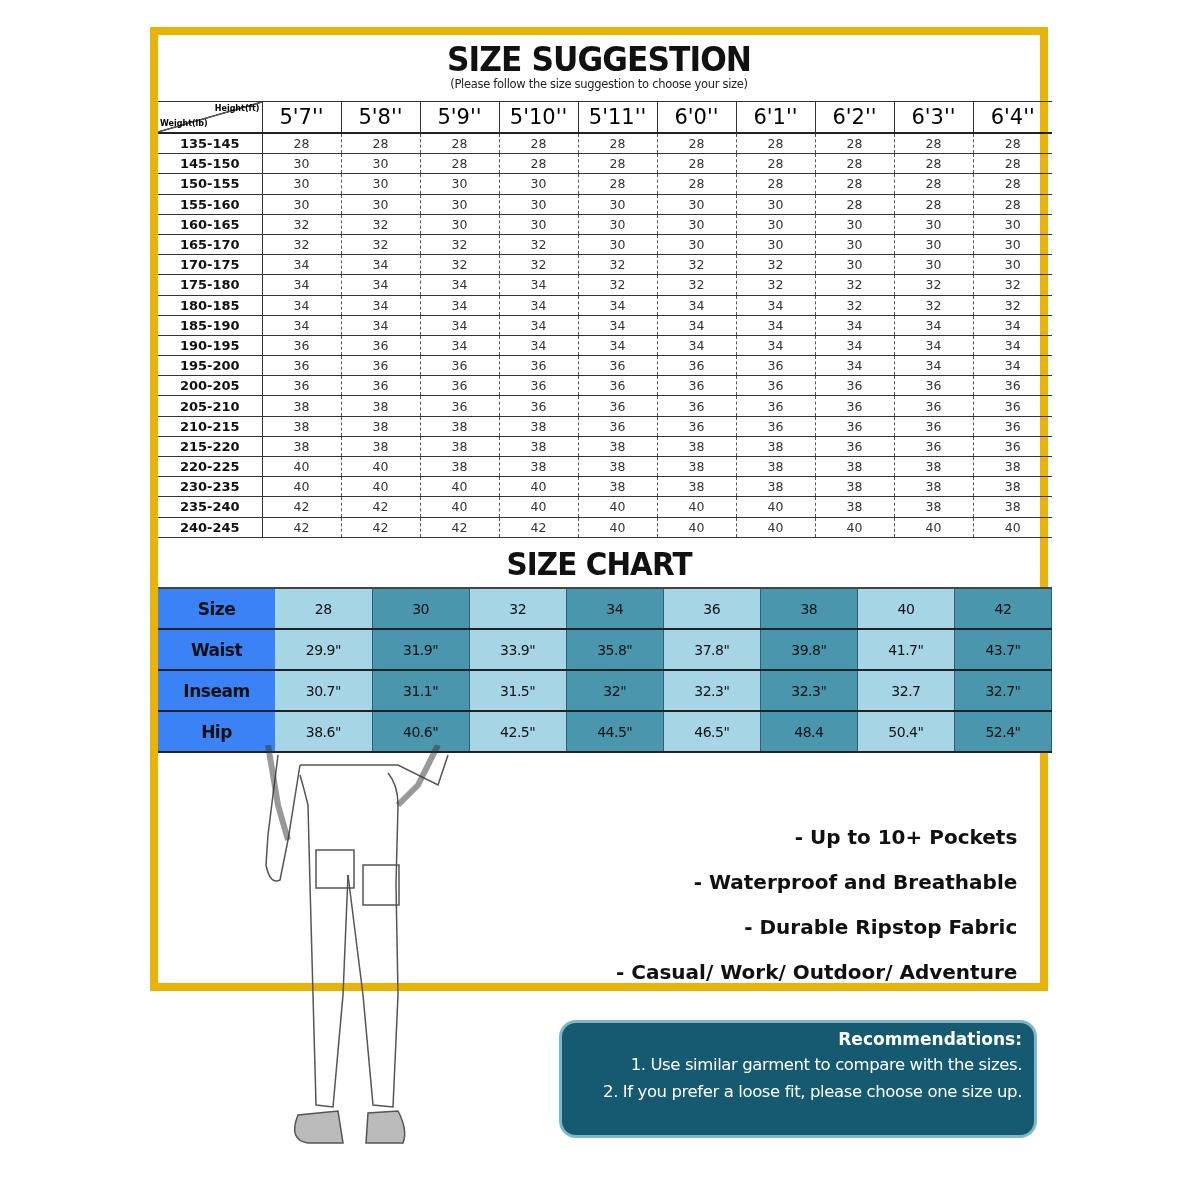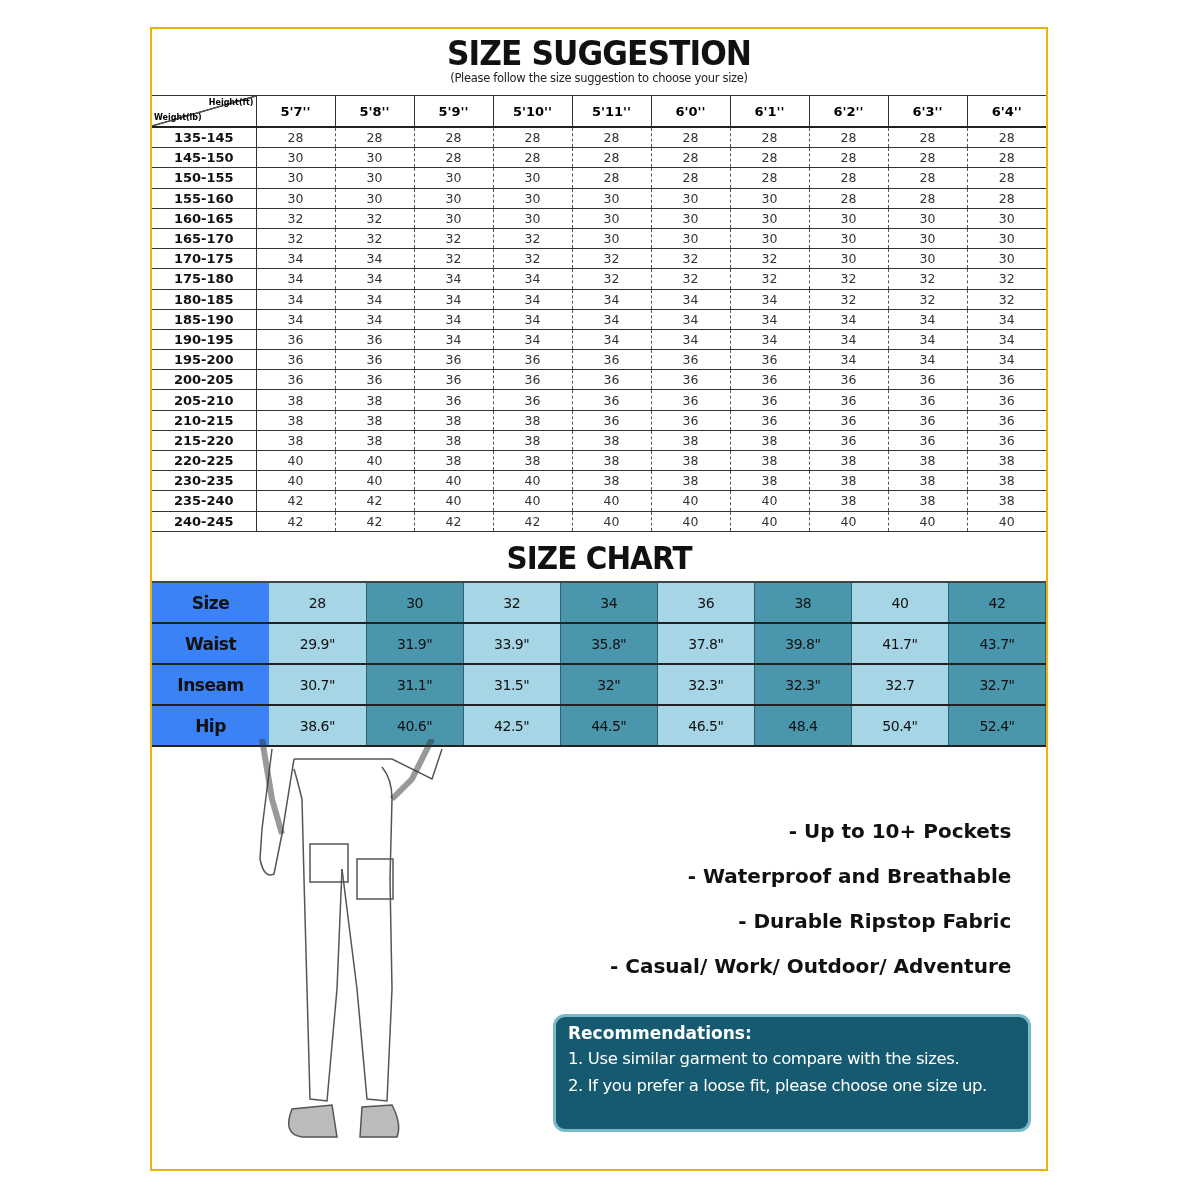--- a/index.html
+++ b/index.html
@@ -1,43 +1,43 @@
 <!DOCTYPE html>
 <html><head>
 <meta charset="utf-8">
 <style>
   html,body{margin:0;padding:0;background:#ffffff;}
   body{width:1200px;height:1200px;position:relative;font-family:"DejaVu Sans",sans-serif;overflow:hidden;}
-  .frame{position:absolute;left:150px;top:27px;width:898px;height:1144px;border:2px solid #eab308;box-sizing:border-box;background:#fff;padding-left:32px;}
+  .frame{position:absolute;left:150px;top:27px;width:898px;height:964px;border:8px solid #eab308;box-sizing:border-box;background:#fff;padding-left:32px;}
   .title{position:absolute;left:0;right:0;top:4px;text-align:center;font-family:"DejaVu Sans",sans-serif;font-weight:bold;font-size:34px;letter-spacing:-1px;color:#111;transform:scaleX(0.92);}
   .subtitle{position:absolute;left:0;right:0;top:42px;text-align:center;font-size:11.5px;color:#222;letter-spacing:-0.3px;}
   table.sugg{position:absolute;left:0;top:66px;width:894px;border-collapse:collapse;table-layout:fixed;}
   table.sugg th, table.sugg td{border-right:1.5px dashed #555;border-bottom:1.5px solid #333;padding:0;text-align:center;}
   table.sugg th:last-child, table.sugg td:last-child{border-right:none;}
-  table.sugg thead th{height:30px;font-weight:bold;font-size:13px;border-top:1.5px solid #333;border-bottom:2px solid #222;border-right:1.5px solid #333;}
+  table.sugg thead th{height:30px;font-weight:normal;font-size:21px;border-top:1.5px solid #333;border-bottom:2px solid #222;border-right:1.5px solid #333;}
   table.sugg thead th.corner{position:relative;font-size:8px;font-weight:bold;}
   .corner .h{position:absolute;right:2px;top:2px;margin-left:21px;}
   .corner .w{position:absolute;left:2px;bottom:4px;}
   .corner .diag{position:absolute;left:0;top:0;width:100%;height:100%;background:linear-gradient(to bottom right,transparent 48%,#555 49%,#555 51%,transparent 52%);}
   table.sugg tbody td{height:19.2px;font-size:12.5px;color:#333;}
   table.sugg tbody td.wt{font-weight:bold;font-size:13px;color:#111;border-right:1.5px solid #333;}
   table.sugg col.c0{width:104px;}
   .chart-title{position:absolute;left:0;right:0;top:510px;text-align:center;font-weight:bold;font-size:32px;letter-spacing:-1px;color:#111;transform:scaleX(0.92);}
   table.chart{position:absolute;left:0;top:552px;width:894px;border-collapse:collapse;table-layout:fixed;}
   table.chart td{height:37px;text-align:center;font-size:14px;color:#111;border-bottom:2px solid #222;border-right:1px solid #2f5f70;letter-spacing:-0.5px;}
   table.chart tr:first-child td{border-top:2px solid #444;}
   table.chart td.lbl{background:#3b82f6;font-weight:bold;font-size:17px;border-right:none;}
   table.chart col.c0{width:117px;}
   .light{background:#a6d6e6;}
   .dark{background:#4a97ad;}
   .figure{position:absolute;left:80px;top:710px;width:240px;height:430px;}
   .features{position:absolute;left:458px;top:790px;text-align:right;}
   .features li{list-style:none;font-weight:bold;font-size:20px;color:#111;margin:0 0 18px 0;height:27px;}
   .features ul{margin:0;padding:0;}
-  .reco{position:absolute;left:404px;top:988px;width:472px;height:112px;border-radius:9px;background:#155a70;box-shadow:0 0 0 3px #7bb8c8;color:#fff;box-sizing:border-box;padding:6px 12px;}
+  .reco{position:absolute;left:404px;top:988px;width:472px;height:112px;border-radius:14px;background:#155a70;box-shadow:0 0 0 3px #7bb8c8;color:#fff;box-sizing:border-box;padding:6px 12px;text-align:right;}
   .reco .rh{font-weight:bold;font-size:17px;margin-bottom:6px;}
   .reco .ri{font-size:16.5px;margin-bottom:8px;letter-spacing:-0.4px;white-space:nowrap;}
 </style>
 </head>
 <body>
 
 <div class="frame">
   <div class="title">SIZE SUGGESTION</div>
   <div class="subtitle">(Please follow the size suggestion to choose your size)</div>
 

